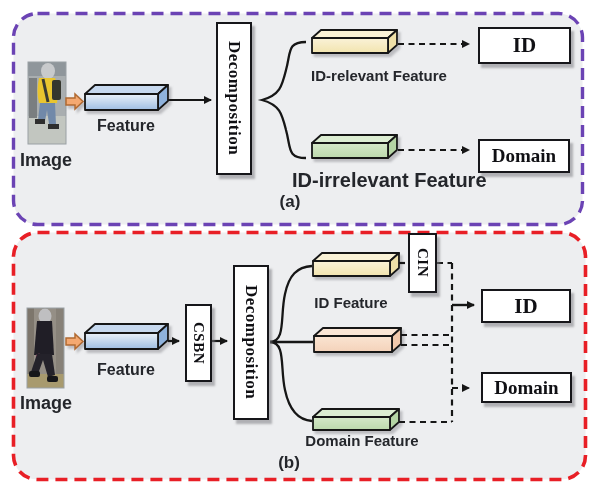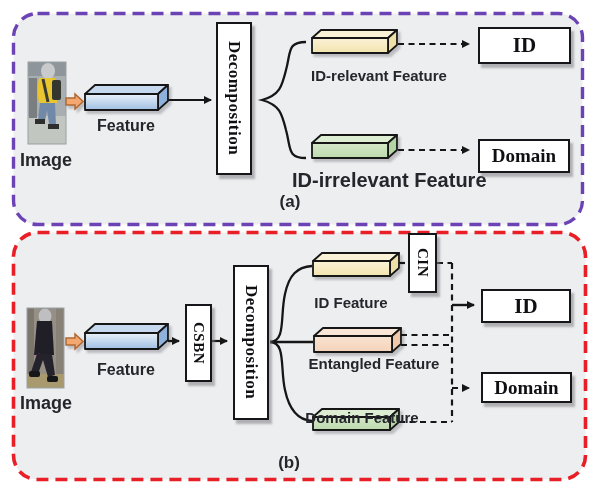--- a/index.html
+++ b/index.html
@@ -174,21 +174,20 @@
   <div class="lbl" style="left:271px; top:193px; width:38px; font-size:17px;">(a)</div>
 
   <div class="lbl" style="left:14px; top:394px; width:64px; font-size:18px;">Image</div>
   <div class="lbl" style="left:88px; top:362px; width:76px; font-size:16px;">Feature</div>
 
   <div class="wbox vtext" style="left:185px; top:304px; width:27px; height:78px; font-size:15px;">CSBN</div>
   <div class="wbox vtext" style="left:233px; top:265px; width:36px; height:155px; font-size:17px;">Decomposition</div>
   <div class="wbox vtext" style="left:408px; top:233px; width:29px; height:60px; font-size:15px;">CIN</div>
 
   <div class="lbl" style="left:301px; top:283px; width:100px; font-size:15px;margin-top:12px;">ID Feature</div>
-  <div class="lbl" style="left:298px; top:356px; width:152px; font-size:15px;">Entangled Feature</div>
-  <div class="lbl" style="left:291px; top:410px; width:142px; font-size:15px;">Domain Feature</div>
+  <div class="lbl" style="left:291px; top:433px; width:142px; font-size:15px;">Domain Feature</div>
 
   <div class="wbox" style="left:481px; top:289px; width:90px; height:34px; font-size:21px;">ID</div>
   <div class="wbox" style="left:481px; top:372px; width:91px; height:31px; font-size:19px;">Domain</div>
 
   <div class="lbl" style="left:270px; top:454px; width:38px; font-size:17px;">(b)</div>
 
 </div>
 
 </body></html>

